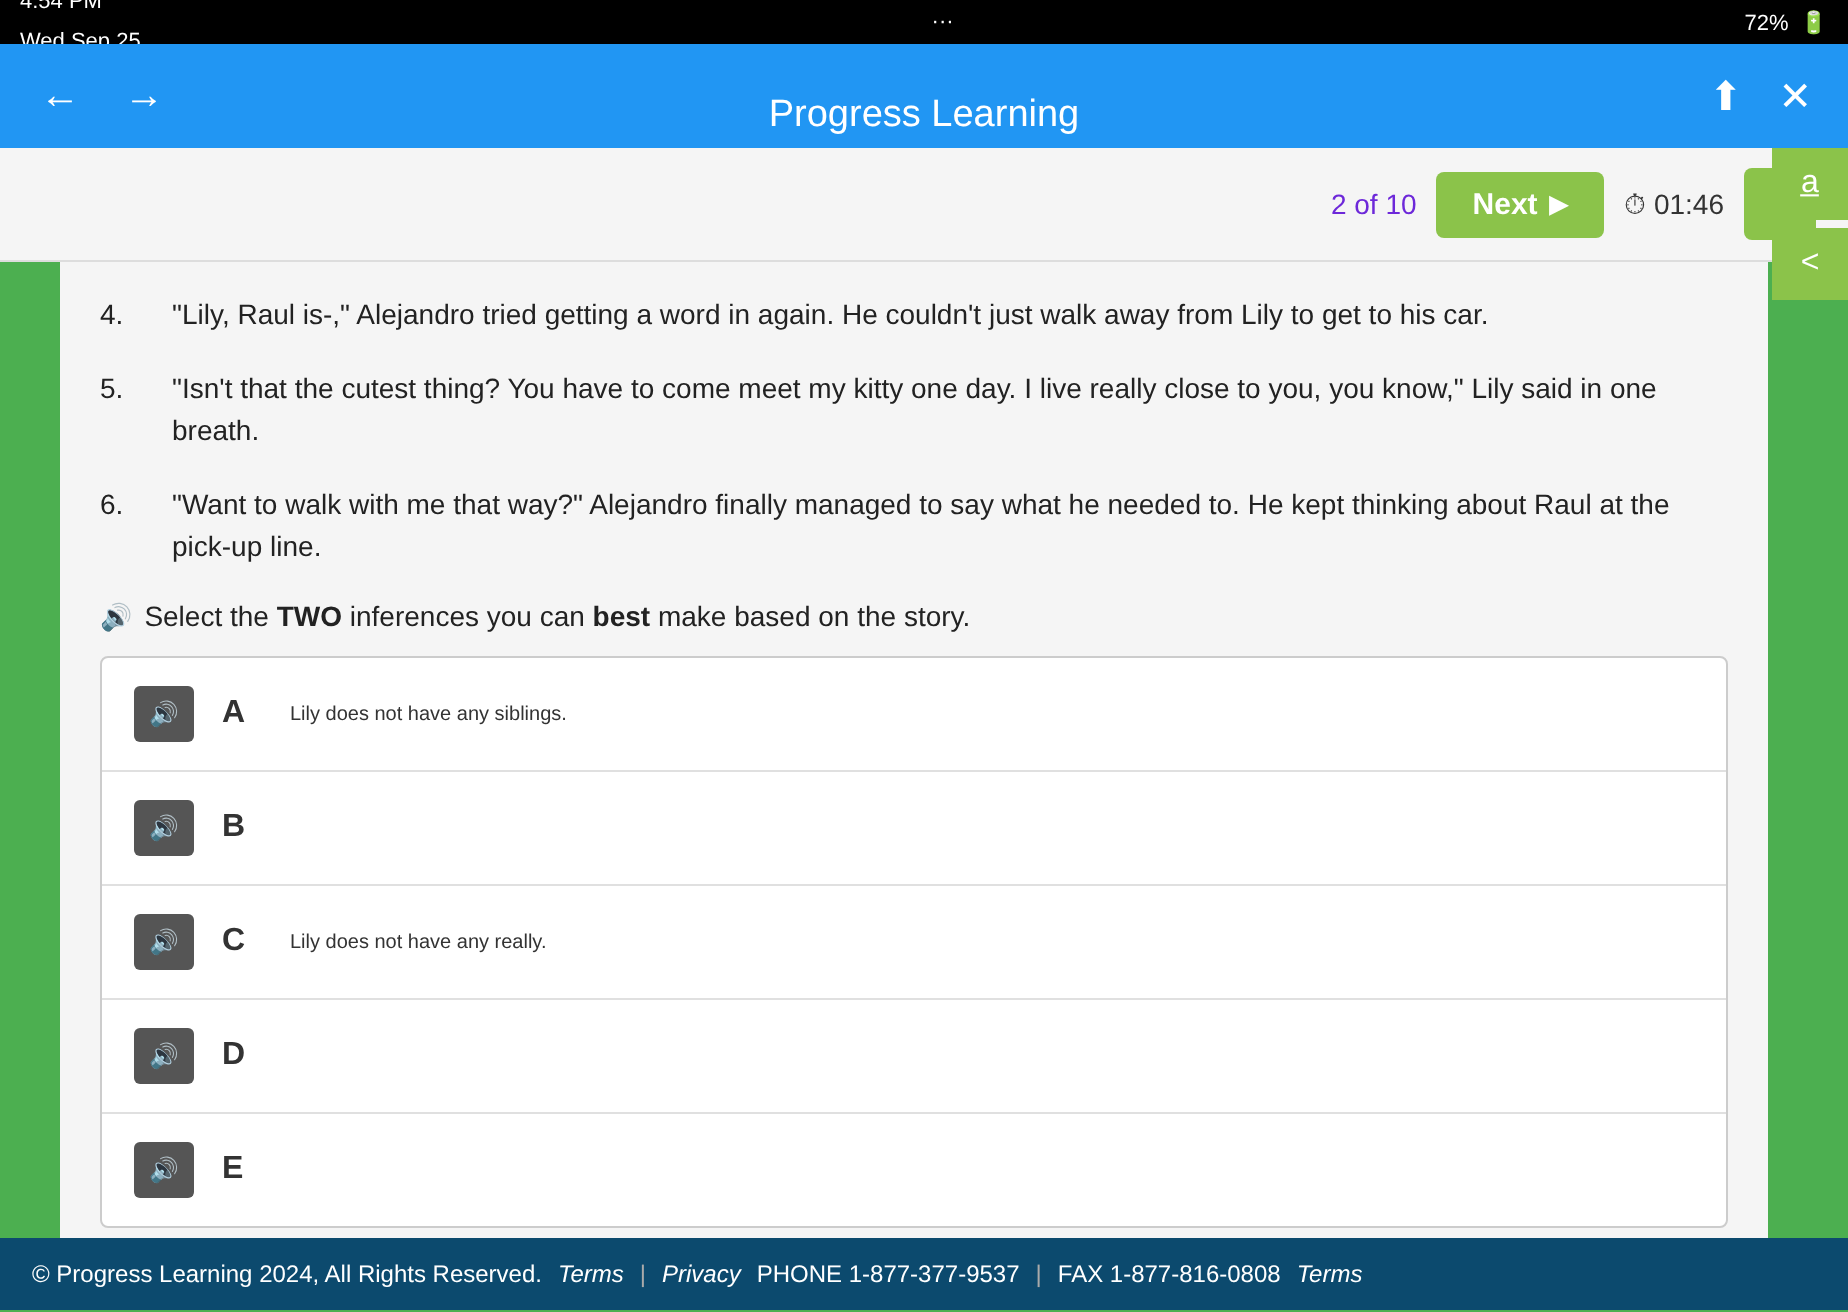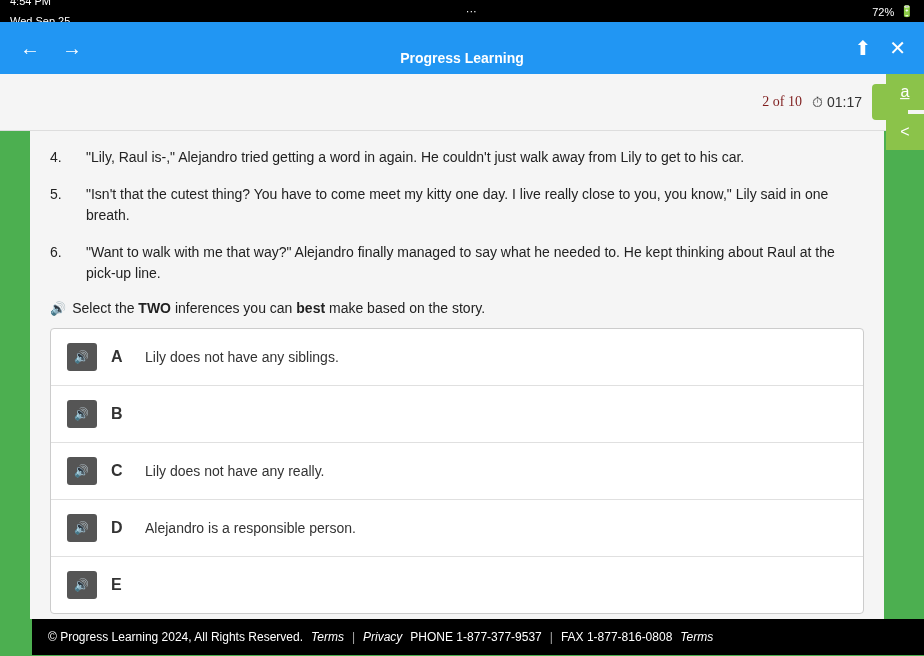--- a/index.html
+++ b/index.html
@@ -43,22 +43,22 @@
       font-size: 20px;
       cursor: pointer;
       padding: 4px 6px;
       line-height: 1;
     }
     .nav-title {
       position: absolute;
       left: 50%;
       transform: translateX(-50%);
       color: #fff;
-      font-size: 14px;
-      font-weight: 700;
+      font-size: 19px;
+      font-weight: 400;
       margin-top: 20px;
     }
     .nav-right {
       margin-left: auto;
       display: flex;
       gap: 10px;
       align-items: center;
     }
     .share-btn, .close-btn {
       background: none;
@@ -74,22 +74,21 @@
       background: #f5f5f5;
       display: flex;
       align-items: center;
       justify-content: flex-end;
       padding: 10px 16px 10px 0;
       gap: 10px;
       border-bottom: 1px solid #ddd;
     }
     .progress-label {
       font-size: 14px;
-      color: #7f1d1d;
-      font-family: Liberation Serif, serif;
+      color: #6d28d9;
     }
     .next-btn {
       background: #8BC34A;
       color: #fff;
       border: none;
       border-radius: 4px;
       padding: 8px 18px;
       font-size: 15px;
       font-weight: bold;
       cursor: pointer;
@@ -208,35 +207,34 @@
       justify-content: center;
       flex-shrink: 0;
     }
     .option-letter {
       font-size: 16px;
       font-weight: bold;
       color: #333;
       min-width: 20px;
     }
     .option-text {
-      font-size: 14px;
+      font-size: 10px;
       color: #333;
     }
 
     
     .footer {
-      background: #000000;
+      background: #0c4a6e;
       color: #fff;
       font-size: 12px;
       padding: 8px 16px;
       display: flex;
       align-items: center;
       gap: 8px;
       height: 36px;
-      margin-left: 32px;
     }
     .footer a {
       color: #fff;
       text-decoration: none;
       font-style: italic;
     }
     .footer-sep { color: #aaa; }
   </style>
 </head>
 <body>
@@ -260,23 +258,27 @@
   </div>
   <div class="nav-title">Progress Learning</div>
   <div class="nav-right">
     <button class="share-btn">⬆</button>
     <button class="close-btn">✕</button>
   </div>
 </div>
 
 <div class="controls-row">
   <span class="progress-label">2 of 10</span>
+  <button class="next-btn">
+    <span>Next</span>
+    <span class="arrow">▶</span>
+  </button>
   <div class="timer">
     <span>⏱</span>
-    <span>01:17</span>
+    <span>01:46</span>
   </div>
   <button class="pause-btn">⏸</button>
 </div>
 
 <div class="side-icons">
   <button class="side-icon-btn">a̲</button>
   <button class="side-icon-btn">&lt;</button>
 </div>
 
 <div class="main-area">
@@ -316,21 +318,20 @@
 
     <div class="option-row">
       <button class="option-speaker">🔊</button>
       <span class="option-letter">C</span>
       <span class="option-text">Lily does not have any really.</span>
     </div>
 
     <div class="option-row">
       <button class="option-speaker">🔊</button>
       <span class="option-letter">D</span>
-      <span class="option-text">Alejandro is a responsible person.</span>
     </div>
 
     <div class="option-row">
       <button class="option-speaker">🔊</button>
       <span class="option-letter">E</span>
     </div>
 
   </div>
 </div>
 

